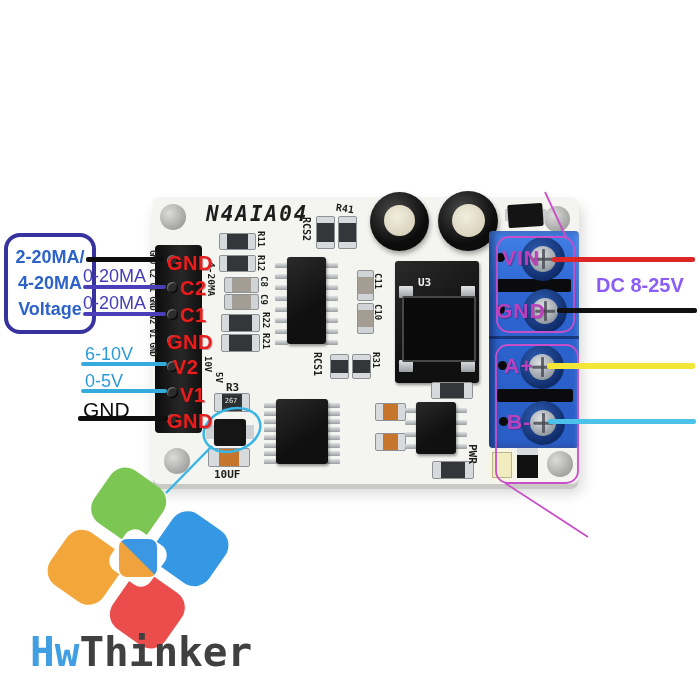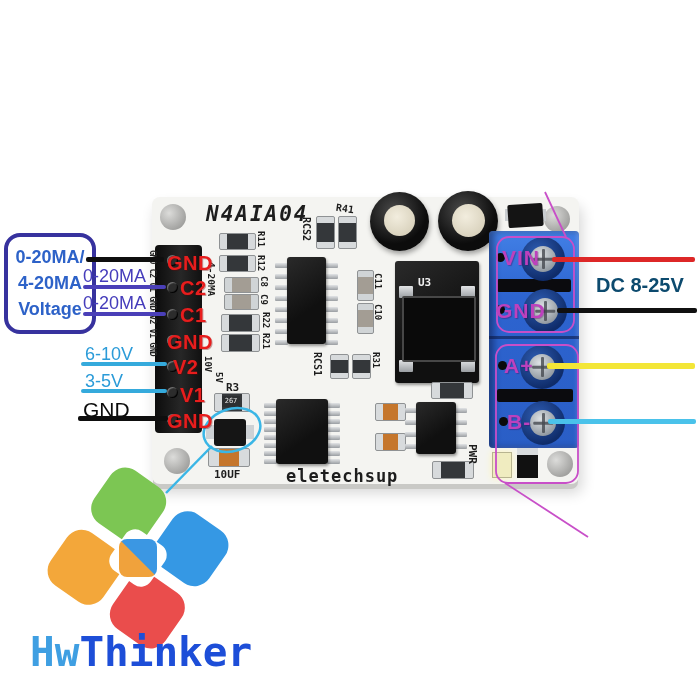--- a/index.html
+++ b/index.html
@@ -53,21 +53,21 @@
   .tlabel{position:absolute;font-weight:800;font-size:21px;color:#bd41bd;letter-spacing:1px;
         text-shadow:1px 1px 1px rgba(70,0,80,.35);}
   
   .logo{position:absolute;left:58px;top:478px;width:160px;height:160px;transform:rotate(35deg);}
   .piece{position:absolute;width:64px;height:64px;border-radius:18px;}
   .logo-cut{position:absolute;left:56px;top:56px;width:48px;height:48px;border-radius:12px;background:#fff;}
   .logo-center{position:absolute;left:61px;top:61px;width:38px;height:38px;border-radius:8px;
         transform:rotate(-35deg);background:linear-gradient(45deg,#f0a23c 49.5%,#3b97e3 50.5%);}
   .logo-text{position:absolute;left:30px;top:628px;font-family:"DejaVu Sans Mono",monospace;
         font-weight:bold;font-size:41px;letter-spacing:0;}
-  .logo-text .p1{color:#3f9fe2;} .logo-text .p2{color:#1d4ed8;}
+  .logo-text .p1{color:#3f9fe2;} .logo-text .p2{color:#404040;}
 </style>
 </head>
 <body>
 
 <div class="stage">
 
   <div class="board"></div>
   <div class="hole" style="left:160px;top:204px;"></div>
   <div class="hole" style="left:544px;top:206px;"></div>
   <div class="hole" style="left:164px;top:448px;"></div>
@@ -188,21 +188,20 @@
 
   <div class="resh" style="left:431px;top:382px;width:40px;height:15px;"></div>
   <div class="resh" style="left:432px;top:461px;width:40px;height:16px;"></div>
 
   <div class="abs" style="left:206px;top:425px;width:10px;height:14px;background:#cdd1d4;"></div>
   <div class="abs" style="left:244px;top:425px;width:10px;height:14px;background:#cdd1d4;"></div>
   <div class="abs" style="left:214px;top:419px;width:32px;height:27px;background:#151515;border-radius:3px;"></div>
   <div class="capo" style="left:208px;top:448px;width:40px;height:17px;"></div>
   <div class="silk" style="left:214px;top:468px;font-size:11px;">10UF</div>
 
-  <div class="silk" style="left:286px;top:466px;font-size:17px;letter-spacing:1px;">eletechsup</div>
   <div class="silk vtext" style="left:466px;top:444px;font-size:11px;">PWR</div>
   <div class="abs" style="left:492px;top:452px;width:18px;height:24px;background:#f0ecc0;border:1px solid #b8b490;
        box-shadow:0 0 7px #fff6b8;"></div>
   <div class="abs" style="left:517px;top:448px;width:21px;height:30px;background:linear-gradient(180deg,#d9dcde 0 22%,#111 22%);"></div>
 
   <div class="tblock"></div>
   <div class="slot" style="left:497px;top:279px;width:74px;height:13px;"></div>
   <div class="slot" style="left:497px;top:389px;width:76px;height:13px;"></div>
   <div class="abs" style="left:489px;top:336px;width:90px;height:3px;background:rgba(10,20,60,.55);"></div>
   <div class="screw" style="left:521px;top:237px;"></div>
@@ -233,52 +232,52 @@
   <svg class="abs" style="left:0;top:0;" width="700" height="700">
     <rect x="497" y="237" width="77" height="95" rx="12" fill="none" stroke="#c84fc8" stroke-width="1.8"></rect>
     <rect x="496" y="345" width="82" height="138" rx="12" fill="none" stroke="#c84fc8" stroke-width="1.8"></rect>
     <path d="M545,192 L566,237" fill="none" stroke="#c84fc8" stroke-width="1.8"></path>
     <path d="M505,483 L588,537" fill="none" stroke="#c84fc8" stroke-width="1.8"></path>
     <ellipse cx="232" cy="430" rx="29" ry="21" fill="none" stroke="#3ab6e6" stroke-width="2.5" transform="rotate(-18 232 430)"></ellipse>
     <path d="M212,446 L166,493" fill="none" stroke="#3ab6e6" stroke-width="2.5"></path>
   </svg>
 
   <div class="bluebox" style="left:4px;top:233px;width:84px;height:93px;border:4px solid #37329e;border-radius:16px;">
-    <span>0-20MA/</span>
+    <span>2-20MA/</span>
     <span>4-20MA</span>
     <span>Voltage</span>
   </div>
   <div class="wire" style="left:86px;top:257px;width:78px;height:5px;background:#0e0e0e;"></div>
   <div class="wl" style="left:83px;top:266px;color:#453cbb;">0-20MA</div>
   <div class="wire" style="left:83px;top:285px;width:83px;height:4px;background:#4a3fb8;"></div>
   <div class="wl" style="left:83px;top:293px;color:#453cbb;">0-20MA</div>
   <div class="wire" style="left:83px;top:312px;width:83px;height:4px;background:#4a3fb8;"></div>
 
   <div class="wl" style="left:85px;top:344px;color:#2b9bd8;">6-10V</div>
   <div class="wire" style="left:81px;top:362px;width:86px;height:4px;background:#35aadc;"></div>
-  <div class="wl" style="left:85px;top:371px;color:#2b9bd8;">3-5V</div>
+  <div class="wl" style="left:85px;top:371px;color:#2b9bd8;">0-5V</div>
   <div class="wire" style="left:81px;top:389px;width:86px;height:4px;background:#35aadc;"></div>
   <div class="wl" style="left:83px;top:398px;color:#0b0b0b;font-size:21px;">GND</div>
   <div class="wire" style="left:78px;top:416px;width:90px;height:5px;background:#0e0e0e;"></div>
 
   <div class="pinlabel" style="top:252px;left:167px;">GND</div>
   <div class="pinlabel" style="top:277px;left:180px;">C2</div>
   <div class="pinlabel" style="top:304px;left:180px;">C1</div>
   <div class="pinlabel" style="top:331px;left:167px;">GND</div>
   <div class="pinlabel" style="top:356px;left:173px;">V2</div>
   <div class="pinlabel" style="top:384px;left:180px;">V1</div>
   <div class="pinlabel" style="top:410px;left:167px;">GND</div>
 
   <div class="tlabel" style="left:502px;top:246px;">VIN</div>
   <div class="tlabel" style="left:496px;top:299px;">GND</div>
   <div class="tlabel" style="left:504px;top:354px;">A+</div>
   <div class="tlabel" style="left:507px;top:410px;">B-</div>
 
   <div class="wire" style="left:552px;top:257px;width:143px;height:5px;background:#dd2727;"></div>
-  <div class="wl" style="left:596px;top:274px;font-size:20px;font-weight:800;color:#0c4a6e;">DC 8-25V</div>
+  <div class="wl" style="left:596px;top:274px;font-size:20px;font-weight:800;color:#8b5cf6;">DC 8-25V</div>
   <div class="wire" style="left:557px;top:308px;width:140px;height:5px;background:#101010;"></div>
   <div class="wire" style="left:547px;top:363px;width:148px;height:6px;background:#f3e637;"></div>
   <div class="wire" style="left:548px;top:419px;width:148px;height:5px;background:#4ac2ea;"></div>
 
   <div class="logo">
     <div class="piece" style="left:10px;top:10px;background:#7cc653;"></div>
     <div class="piece" style="left:86px;top:10px;background:#3598e4;"></div>
     <div class="piece" style="left:10px;top:86px;background:#f3a73a;"></div>
     <div class="piece" style="left:86px;top:86px;background:#ea4d4c;"></div>
     <div class="logo-cut"></div>

